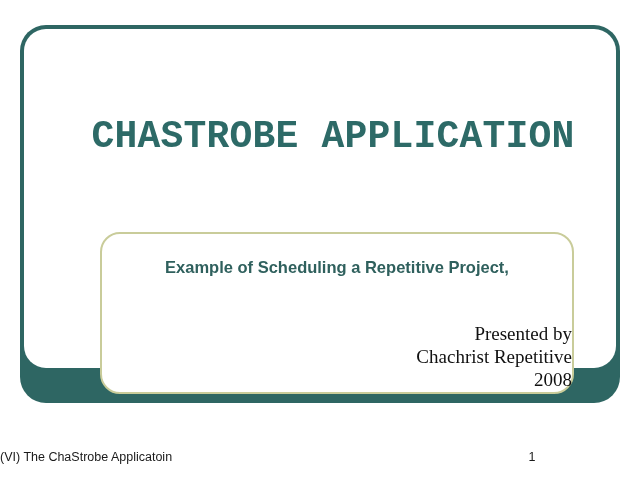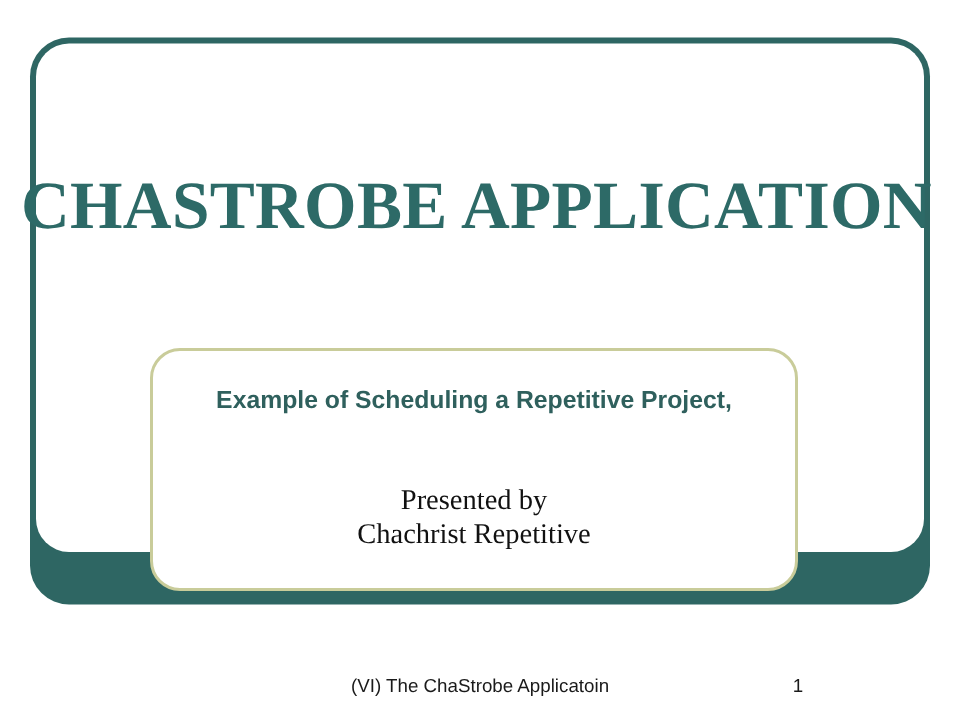--- a/index.html
+++ b/index.html
@@ -41,39 +41,39 @@
     width: 592px;
     height: 339px;
     border-radius: 22px;
     background: #ffffff;
     box-sizing: border-box;
   }
 
   
   .title {
     position: absolute;
-    left: 14px;
+    left: 43px;
     top: 112px;
     width: 580px;
     text-align: center;
-    font-family: Liberation Serif, serif;
+    font-family: Liberation Mono, monospace;
     font-weight: bold;
-    font-size: 45px;
+    font-size: 38px;
     line-height: 50px;
     letter-spacing: 0.2px;
     color: #2d6a67;
     white-space: nowrap;
   }
 
   
   .callout {
     position: absolute;
     left: 100px;
     top: 232px;
-    width: 432px;
+    width: 474px;
     height: 162px;
     border: 2px solid #c9cc9a;
     border-radius: 20px;
     background: #ffffff;
     box-sizing: border-box;
   }
 
   .callout-subtitle {
     position: absolute;
     left: 0;
@@ -89,38 +89,37 @@
   .callout-subtitle .ln {
     display: block;
     white-space: nowrap;
   }
 
   .callout-presenter {
     position: absolute;
     left: 0;
     top: 88px;
     width: 100%;
-    text-align: center;
+    text-align: right;
     font-family: "Liberation Serif", serif;
     font-size: 19px;
     line-height: 23px;
     color: #111111;
   }
   .callout-presenter .ln {
     display: block;
     white-space: nowrap;
   }
 
   
   .footer-text {
     position: absolute;
     left: 0;
     top: 450px;
     width: 640px;
-    text-align: center;
     font-family: "Liberation Sans", sans-serif;
     font-size: 12.5px;
     color: #1a1a1a;
   }
   .footer-page {
     position: absolute;
     left: 505px;
     top: 450px;
     width: 54px;
     text-align: center;
@@ -141,20 +140,21 @@
 
   <div class="callout">
 
     <div class="callout-subtitle">
       <span class="ln">Example of Scheduling a Repetitive Project,</span>
     </div>
 
     <div class="callout-presenter">
       <span class="ln">Presented by</span>
       <span class="ln">Chachrist Repetitive</span>
+      <span class="ln">2008</span>
     </div>
 
   </div>
 
   <div class="footer-text">(VI) The ChaStrobe Applicatoin</div>
 
   <div class="footer-page">1</div>
 
 </div>
 

